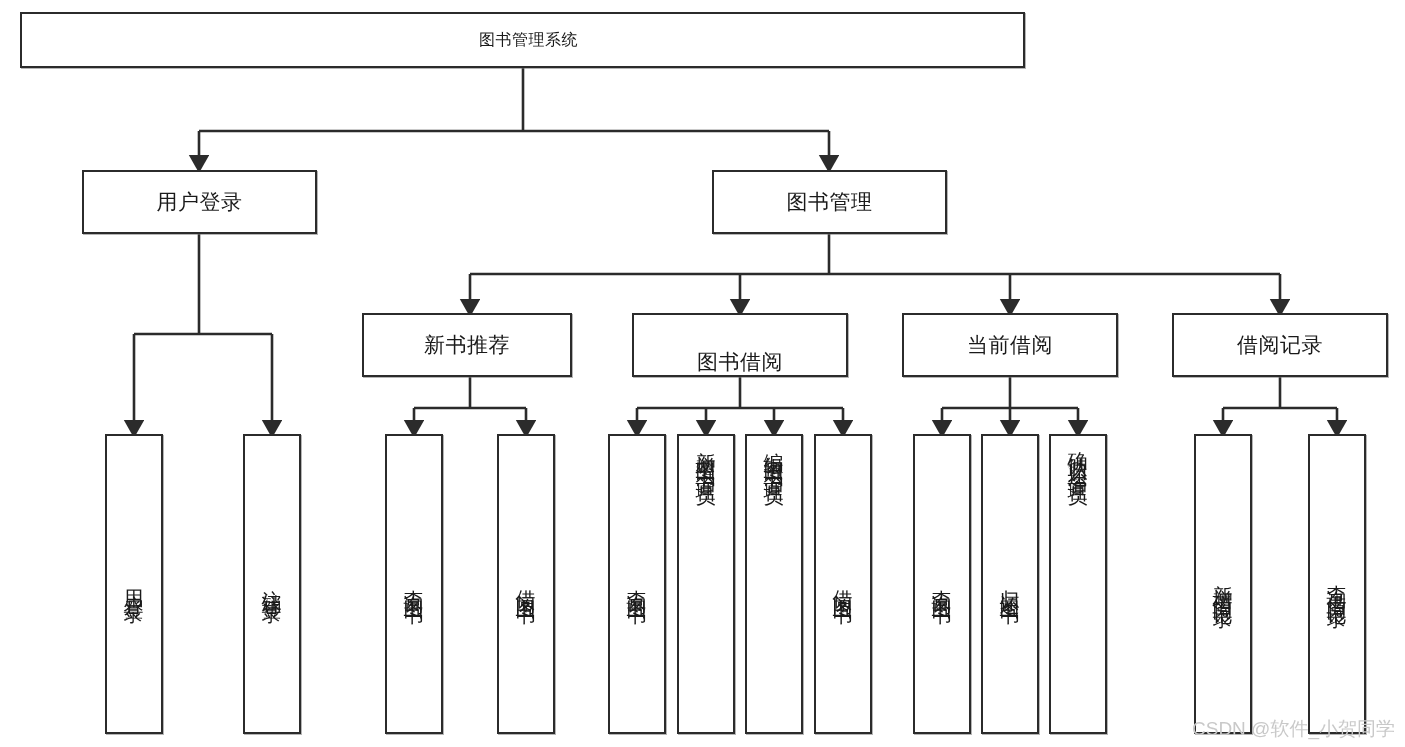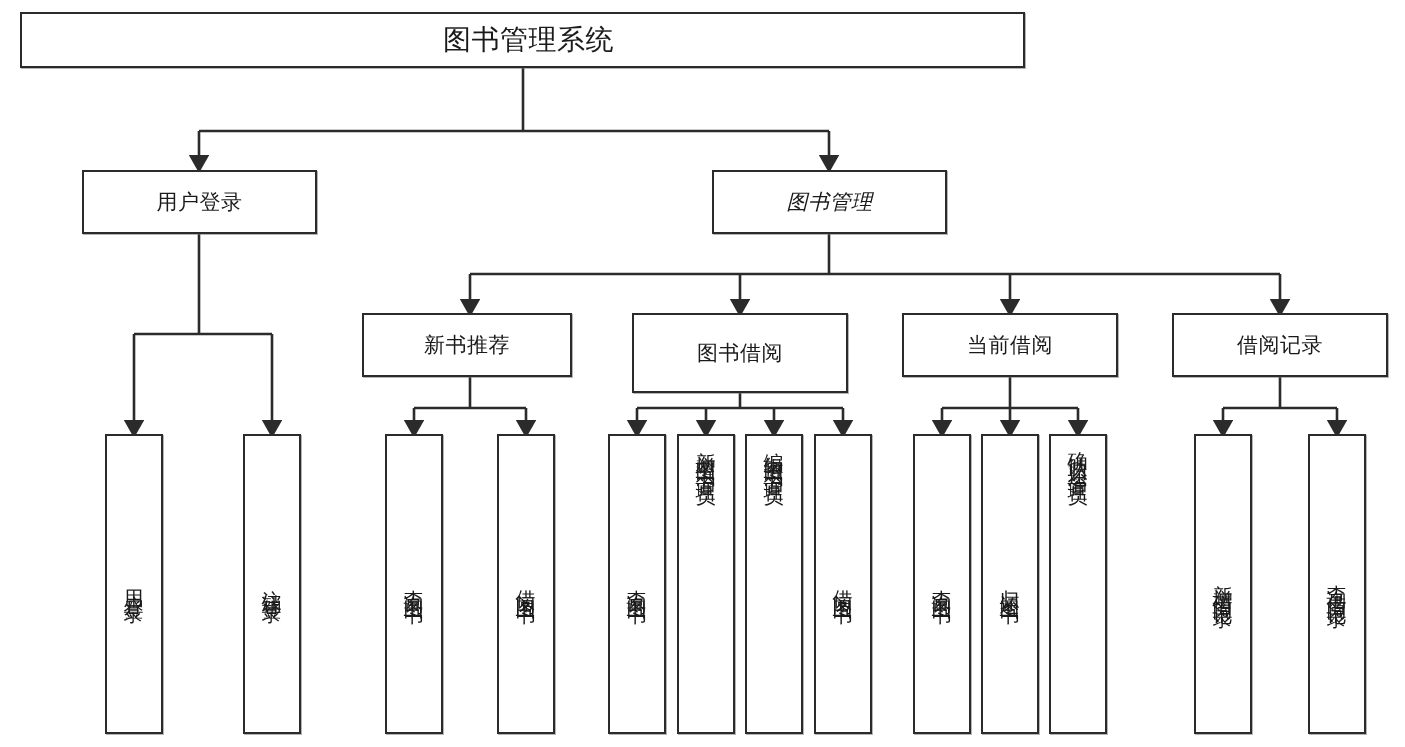--- a/index.html
+++ b/index.html
@@ -37,21 +37,21 @@
   .node .label {
     line-height: 1.18;
     letter-spacing: 0.5px;
     white-space: nowrap;
   }
   .node.horizontal .label {
     font-size: 21px;
     writing-mode: horizontal-tb;
   }
   .node.root .label {
-    font-size: 28px;
+    font-size: 16px;
     margin-left: 12px;
   }
   .node.vertical {
     align-items: flex-start;
     justify-content: center;
     padding-top: 0;
   }
   .node.vertical .label {
     writing-mode: vertical-rl;
     text-orientation: upright;
@@ -127,28 +127,28 @@
     </g>
   </svg>
 
   <div class="node horizontal root" style="left:20px; top:12px; width:1005px; height:56px;">
     <span class="label">图书管理系统</span>
   </div>
 
   <div class="node horizontal" style="left:82px; top:170px; width:235px; height:64px;">
     <span class="label">用户登录</span>
   </div>
-  <div class="node horizontal" style="left:712px; top:170px; width:235px; height:64px;font-style:italic;">
+  <div class="node horizontal" style="left:712px; top:170px; width:235px; height:64px;">
     <span class="label">图书管理</span>
   </div>
 
   <div class="node horizontal" style="left:362px; top:313px; width:210px; height:64px;">
     <span class="label">新书推荐</span>
   </div>
-  <div class="node horizontal" style="left:632px; top:313px; width:216px; height:80px;">
+  <div class="node horizontal" style="left:632px; top:313px; width:216px; height:64px;align-items:flex-end;">
     <span class="label">图书借阅</span>
   </div>
   <div class="node horizontal" style="left:1172px; top:313px; width:216px; height:64px;">
     <span class="label">借阅记录</span>
   </div>
   <div class="node horizontal" style="left:902px; top:313px; width:216px; height:64px;">
     <span class="label">当前借阅</span>
   </div>
 
   <div class="node vertical center-v" style="left:105px; top:434px; width:58px; height:300px;">
@@ -188,14 +188,15 @@
     <span class="label">确认归还（管理员）</span>
   </div>
 
   <div class="node vertical center-v" style="left:1194px; top:434px; width:58px; height:300px;">
     <span class="label">新增借阅记录</span>
   </div>
   <div class="node vertical center-v" style="left:1308px; top:434px; width:58px; height:300px;">
     <span class="label">查询借阅记录</span>
   </div>
 
+  <div class="watermark" style="left:1192px; top:716px;">CSDN @软件_小贺同学</div>
 
 </div>
 
 </body></html>

